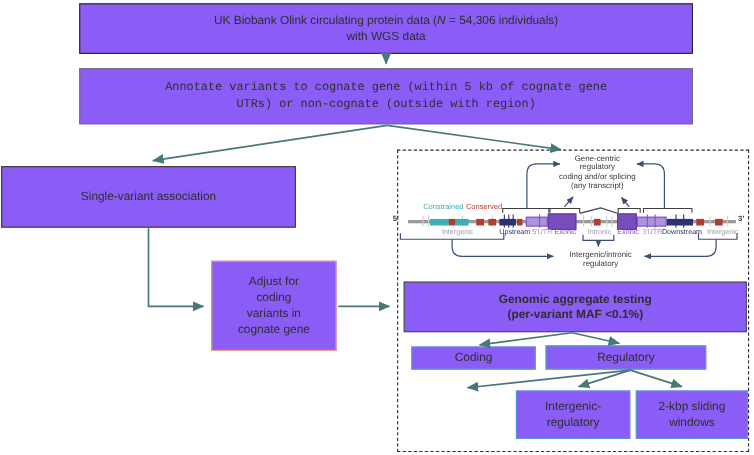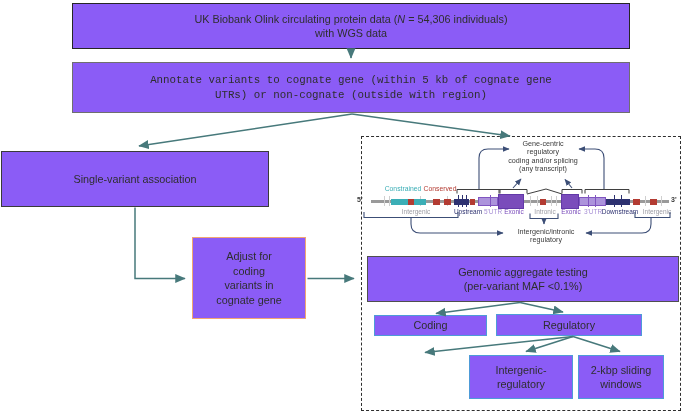--- a/index.html
+++ b/index.html
@@ -4,21 +4,21 @@
 <style>
   html,body{margin:0;padding:0;background:#fff;}
   .canvas{position:relative;width:685px;height:414px;background:#fff;overflow:hidden;
           font-family:"Liberation Sans","DejaVu Sans",sans-serif;color:#2e2e2e;}
   .fbox{position:absolute;background:#8b5cf6;box-sizing:border-box;display:flex;flex-direction:column;
         align-items:center;justify-content:center;text-align:center;
         font-size:10.8px;line-height:14.5px;color:#2e2e2e;}
   .b-dark1{border:1.5px solid #262626;}
   .b-dark2{border:1.5px solid #6f6f6f;}
   .b-dark3{border:1.5px solid #3a3a3a;}
-  .b-dark4{border:1.5px solid #4f4f4f;}
+  .b-dark4{border:1.5px solid #4f4f4f;font-weight:bold;}
   .b-orange{border:1.6px solid #F2A572;}
   .b-blue{border:1.5px solid #4E9BD8;}
   .dashedpanel{position:absolute;left:361px;top:136px;width:320px;height:275px;
                border:1.5px dashed #2e2e2e;box-sizing:border-box;background:#fff;}
   .overlay{position:absolute;left:0;top:0;z-index:30;pointer-events:none;}
   .seg{position:absolute;box-sizing:border-box;}
   .tick{position:absolute;width:1px;}
   .tlab{position:absolute;transform:translateX(-50%);font-size:6.5px;white-space:nowrap;letter-spacing:0;}
   .gray{color:#9b9ba3;} .navy{color:#2D3170;} .purple{color:#7A4CBB;} .lav{color:#A78FD5;}
   .tealc{color:#3BAEB6;} .redc{color:#B33B32;}
@@ -65,21 +65,21 @@
   <div class="fbox b-blue" style="left:496px;top:314px;width:146px;height:22px;z-index:6;">
     <div>Regulatory</div>
   </div>
 
 
   <div class="fbox b-blue" style="left:469px;top:355px;width:104px;height:44px;z-index:6;">
     <div>Intergenic-</div>
     <div>regulatory</div>
   </div>
 
-  <div class="fbox b-blue" style="left:578px;top:355px;width:86px;height:44px;z-index:6;">
+  <div class="fbox b-blue" style="left:578px;top:355px;width:102px;height:44px;z-index:6;">
     <div>2-kbp sliding</div>
     <div>windows</div>
   </div>
 
   <div class="annot" style="left:488px;top:140px;width:110px;">
     <div>Gene-centric</div>
     <div>regulatory</div>
     <div>coding and/or splicing</div>
     <div>(any transcript)</div>
   </div>

